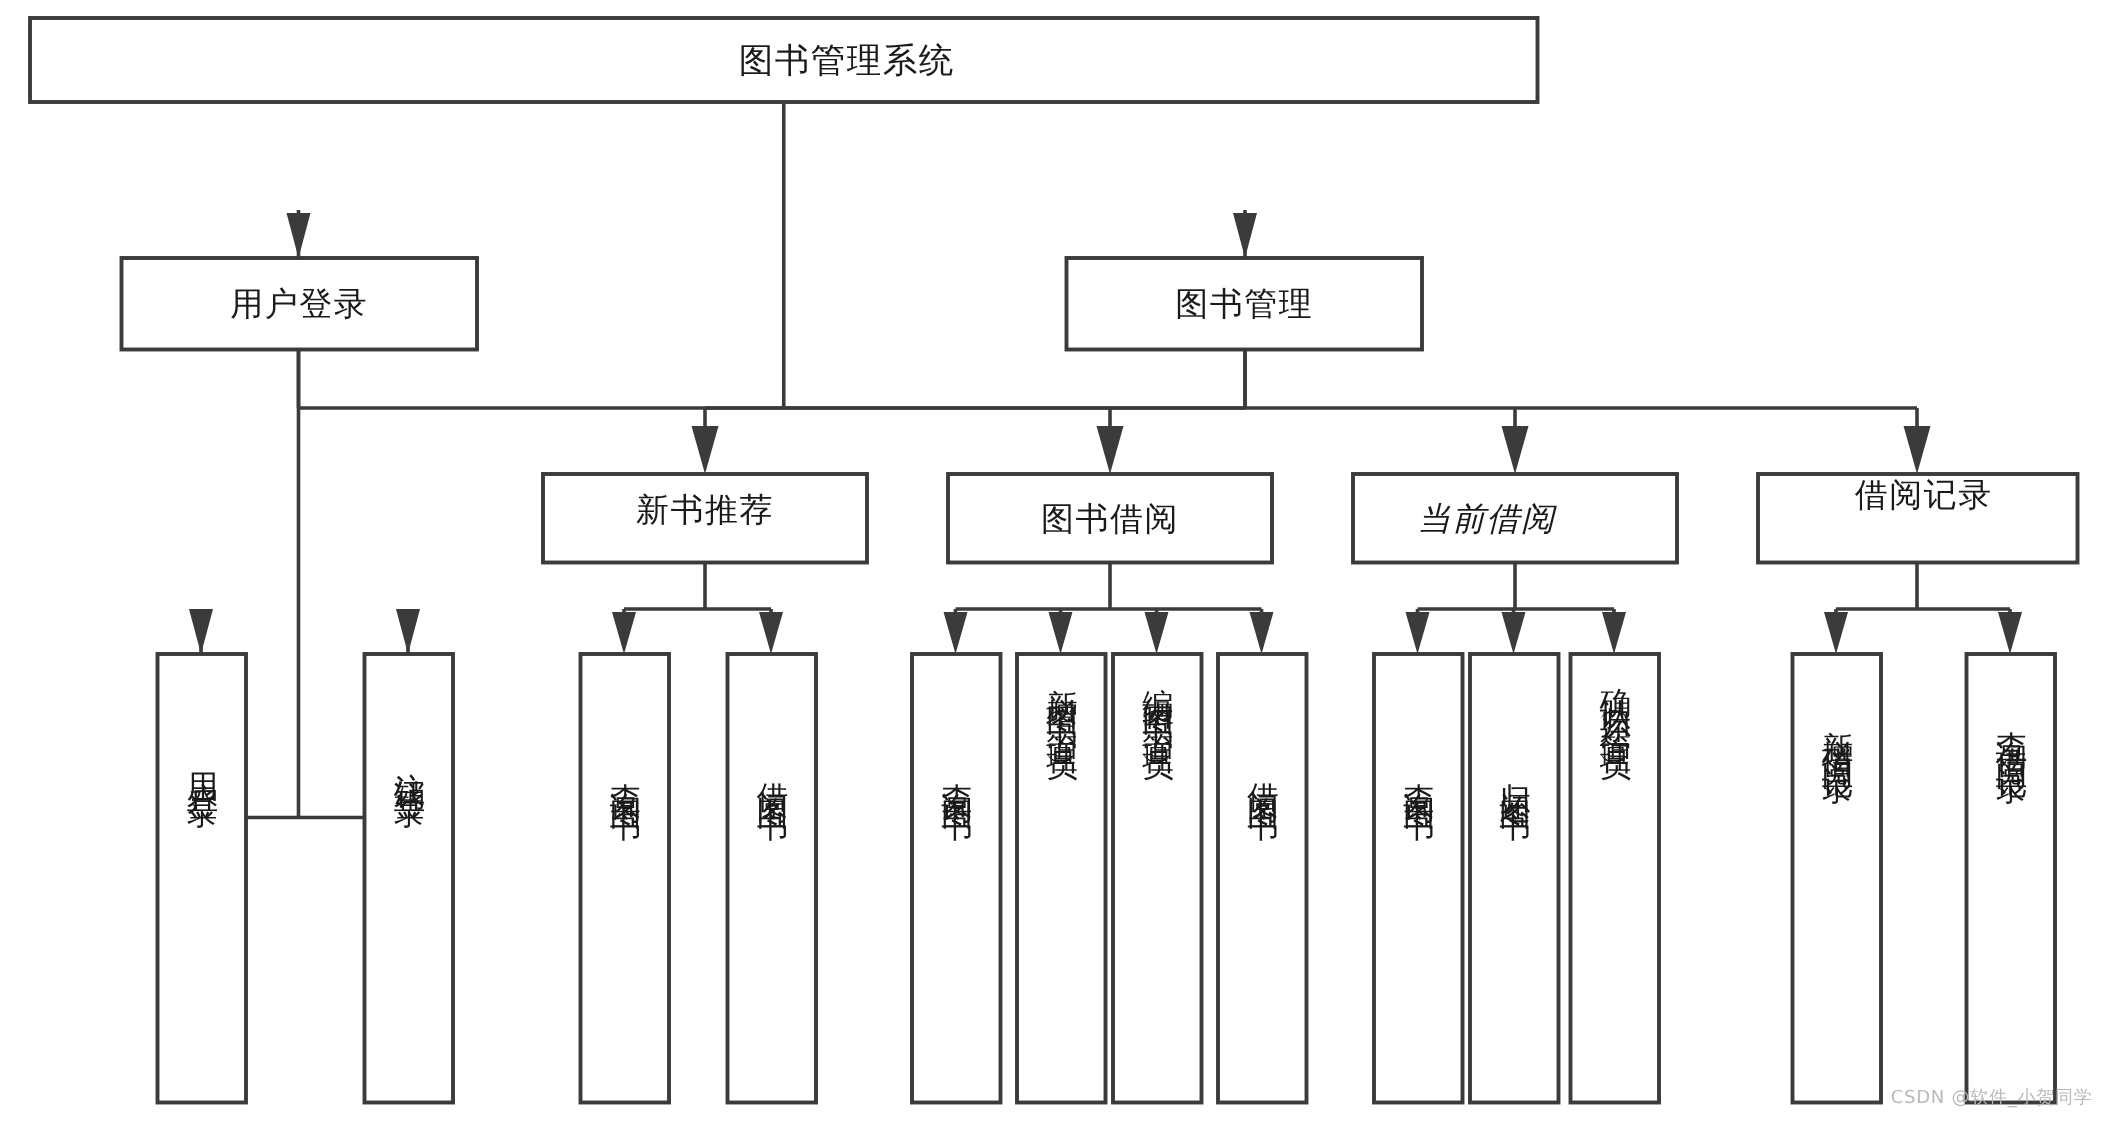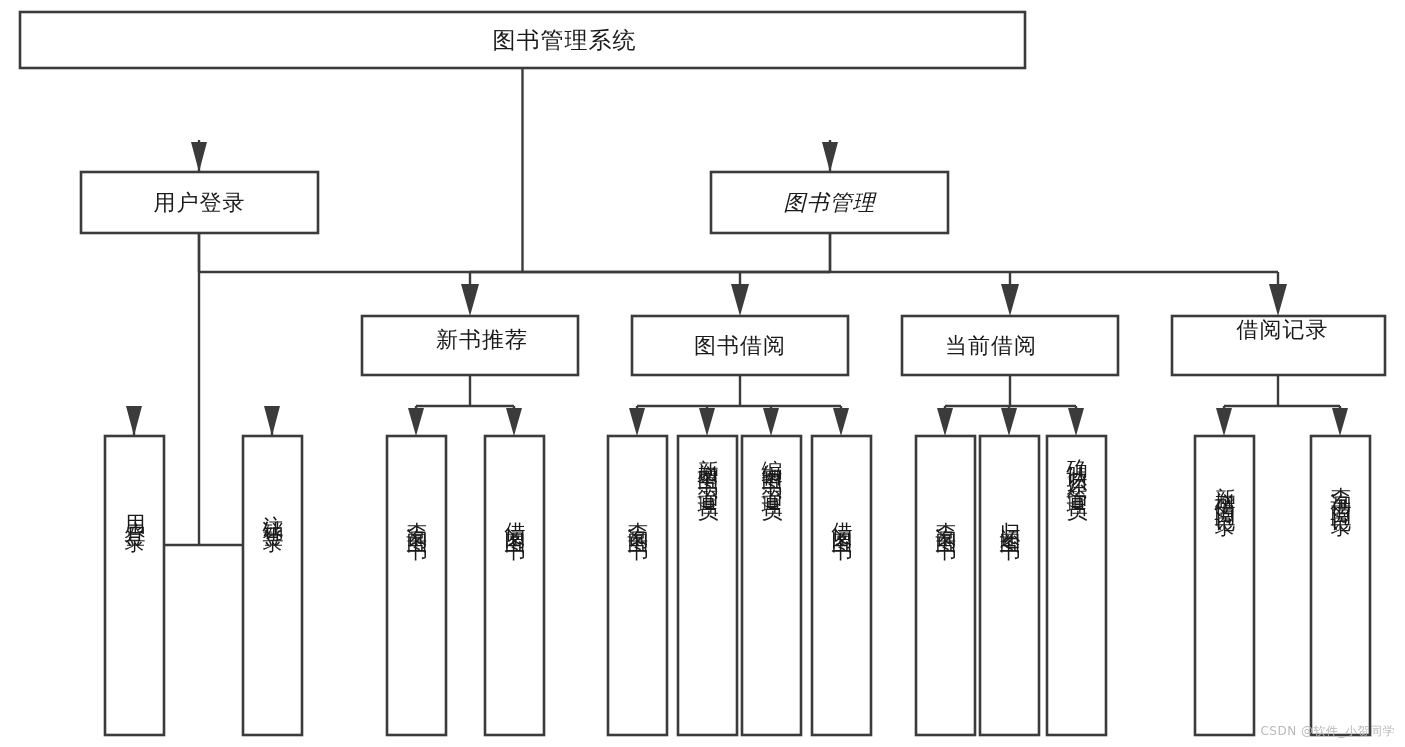--- a/index.html
+++ b/index.html
@@ -187,31 +187,31 @@
     </g>
   </svg>
 
   <div class="hlabel-wrap" style="left:20px; top:12px; width:1089px; height:56px;">
     <span class="hlabel-text title-label-text">图书管理系统</span>
   </div>
 
   <div class="hlabel-wrap" style="left:81px; top:172px; width:237px; height:61px;">
     <span class="hlabel-text">用户登录</span>
   </div>
-  <div class="hlabel-wrap" style="left:711px; top:172px; width:237px; height:61px;font-style:italic;">
+  <div class="hlabel-wrap" style="left:711px; top:172px; width:237px; height:61px;">
     <span class="hlabel-text">图书管理</span>
   </div>
 
-  <div class="hlabel-wrap" style="left:362px; top:316px; width:216px; height:48px;padding-left:12px;">
+  <div class="hlabel-wrap" style="left:362px; top:316px; width:216px; height:48px;">
     <span class="hlabel-text">新书推荐</span>
   </div>
   <div class="hlabel-wrap" style="left:632px; top:316px; width:216px; height:59px;border-radius:29px;">
     <span class="hlabel-text">图书借阅</span>
   </div>
-  <div class="hlabel-wrap" style="left:902px; top:316px; width:178px; height:59px;">
+  <div class="hlabel-wrap" style="left:902px; top:316px; width:178px; height:59px;font-style:italic;">
     <span class="hlabel-text">当前借阅</span>
   </div>
   <div class="hlabel-wrap" style="left:1172px; top:300px; width:189px; height:59px;margin-left:16px;">
     <span class="hlabel-text">借阅记录</span>
   </div>
 
   <div class="vlabel-wrap" style="left:105px; top:498px; width:59px; height:237px;">
     <span class="vlabel-text">用户登录</span>
   </div>
   <div class="vlabel-wrap" style="left:243px; top:498px; width:59px; height:237px;">

